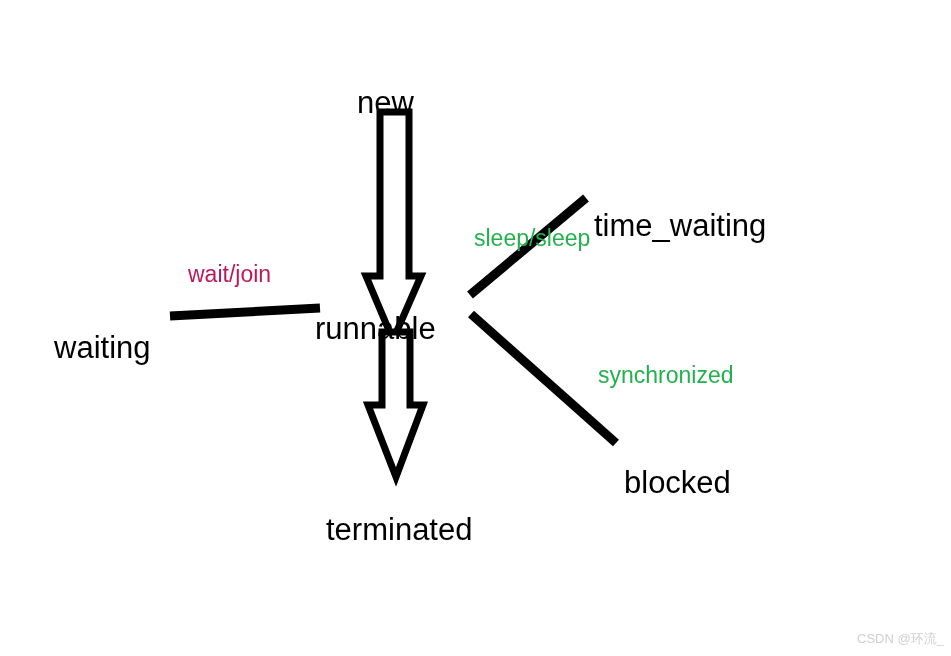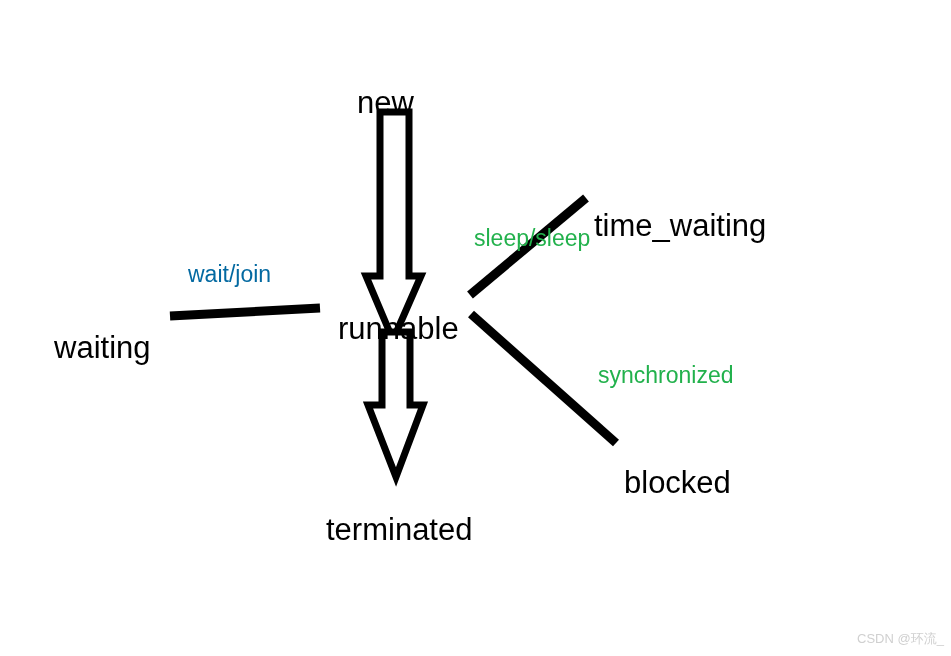--- a/index.html
+++ b/index.html
@@ -47,21 +47,21 @@
     color: #d0d0d0;
     font-size: 13px;
     line-height: 1;
     white-space: nowrap;
     font-family: "Liberation Sans", sans-serif;
     text-align: right;
   }
   
   #node-new        { left: 357px; top: 60px; }
   #node-waiting    { left: 54px;  top: 305px; }
-  #node-runnable   { left: 338px; top: 286px; }
+  #node-runnable   { left: 315px; top: 286px; }
   #node-time       { left: 594px; top: 183px; }
   #node-blocked    { left: 624px; top: 440px; }
   #node-terminated { left: 326px; top: 487px; }
   
   #lbl-waitjoin      { left: 188px; top: 263px; }
   #lbl-sleepjoin     { left: 474px; top: 227px; }
   #lbl-synchronized  { left: 554px; top: 364px; }
   #wm { left: 857px; top: 632px; }
 </style>
 </head>
@@ -87,21 +87,21 @@
   <div class="node-label" id="node-runnable">runnable</div>
 
   <div class="node-label" id="node-waiting">waiting</div>
 
   <div class="node-label" id="node-time">time_waiting</div>
 
   <div class="node-label" id="node-terminated">terminated</div>
 
   <div class="node-label" id="node-blocked">blocked</div>
 
-  <div class="edge-label" id="lbl-waitjoin" style="color: #0369a1;">wait/join</div>
+  <div class="edge-label" id="lbl-waitjoin" style="color: #be185d;">wait/join</div>
 
   <div class="edge-label" id="lbl-sleepjoin" style="color: rgb(34, 177, 76);">sleep/sleep</div>
 
   <div class="edge-label" id="lbl-synchronized" style="color: rgb(34, 177, 76); margin-left: 44px;">synchronized</div>
 
   <div class="watermark" id="wm">CSDN @环流_</div>
 
 </div>
 
 </body></html>

